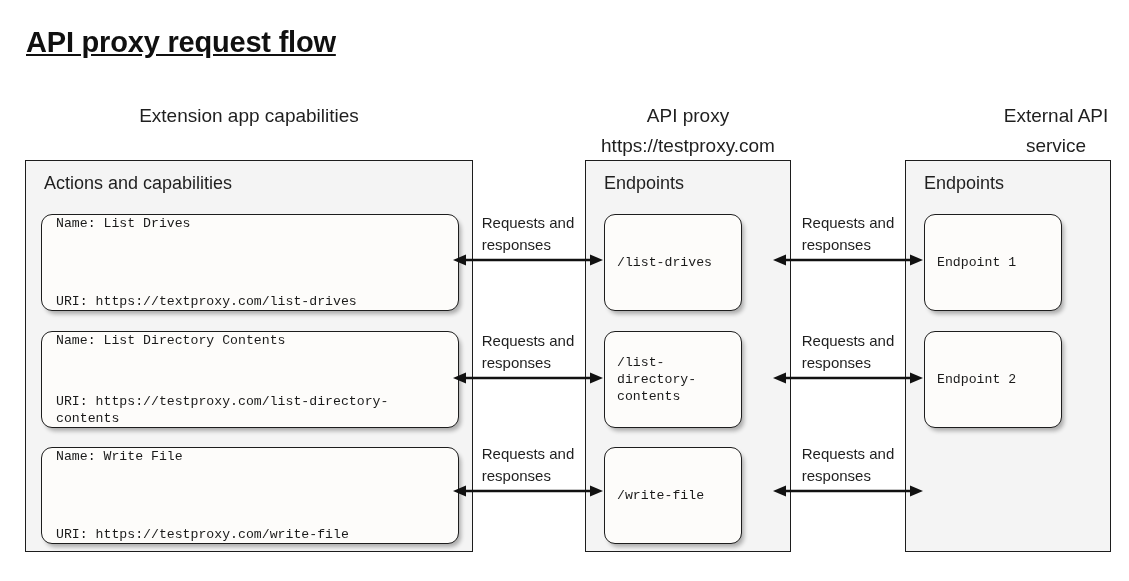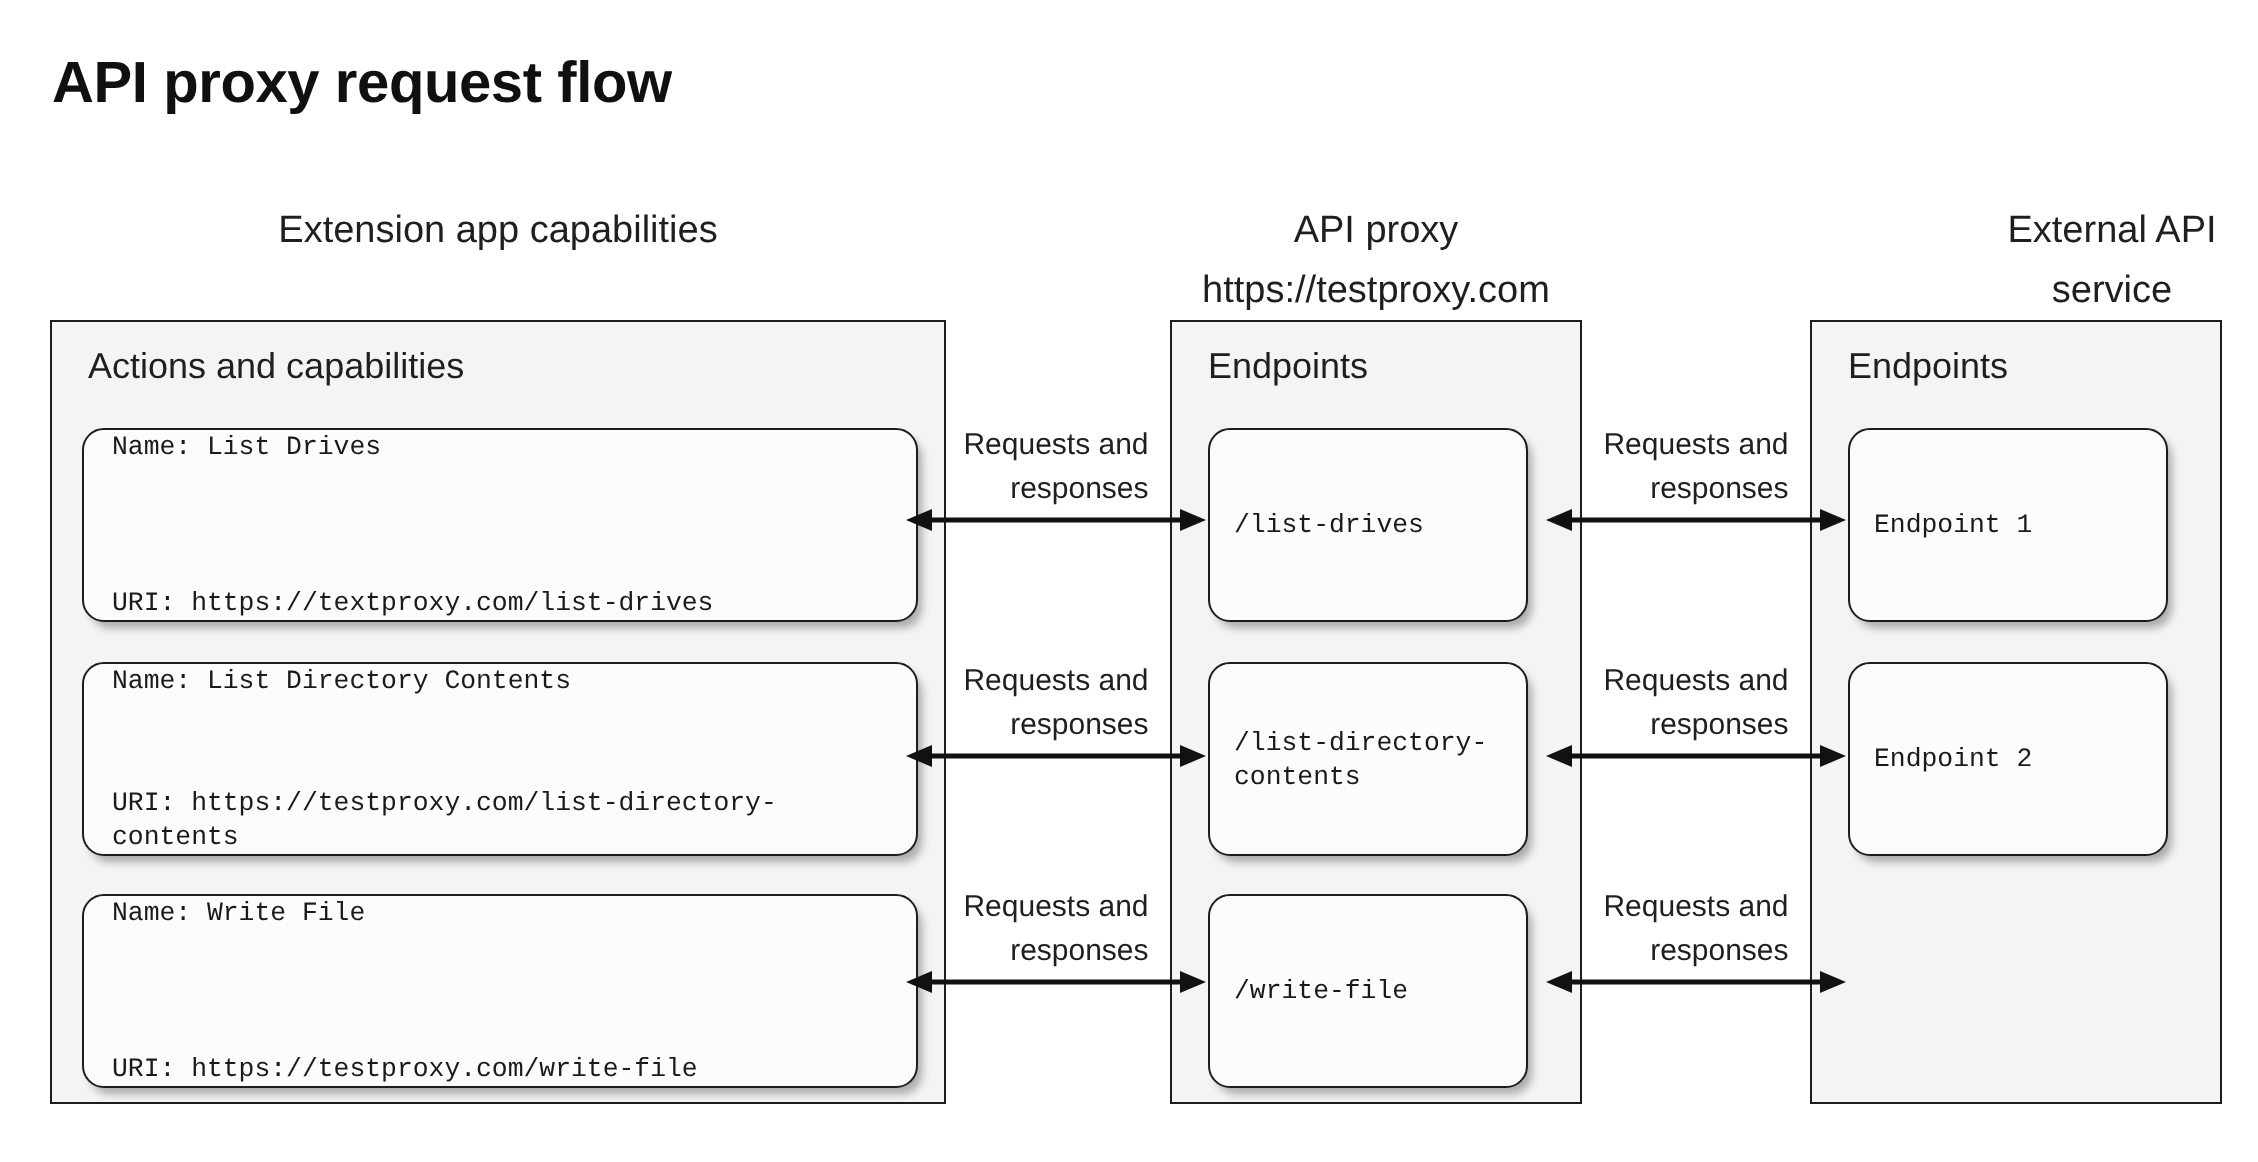--- a/index.html
+++ b/index.html
@@ -19,20 +19,21 @@
   
   .page-title {
     position: absolute;
     left: 26px;
     top: 26px;
     font-size: 29px;
     font-weight: bold;
     letter-spacing: -0.2px;
     color: #101010;
     white-space: nowrap;
+    text-decoration: underline;
   }
 
   
   .col-header {
     position: absolute;
     text-align: center;
     font-size: 19px;
     line-height: 30px;
     color: #1f1f1f;
     font-weight: normal;
@@ -81,40 +82,40 @@
     padding: 0 14px;
     line-height: 17px;
     white-space: pre-wrap;
     word-break: break-word;
   }
   .card .ln + .ln { margin-top: 17px; }
 
   
   .card-left  { left: 15px; width: 418px; justify-content: space-between; }
   
-  .card-col   { left: 18px; width: 160px; }
+  .card-col   { left: 18px; width: 138px; }
 
   .row1 { top: 53px;  height: 97px; }
   .row2 { top: 170px; height: 97px; }
   .row3 { top: 286px; height: 97px; }
 
   .card-col .ln { padding: 0 12px; }
 
   
   .connector {
     position: absolute;
     height: 62px;
   }
   .connector svg { display: block; }
   .conn-label {
     position: absolute;
     left: 50%;
     transform: translateX(-50%);
     top: 0;
-    text-align: right;
+    text-align: left;
     font-size: 15px;
     line-height: 22px;
     color: #1f1f1f;
     white-space: nowrap;
   }
   .conn-label .l2 { display: block; }
 
   
   .gapA { left: 452px; width: 152px; }
   

